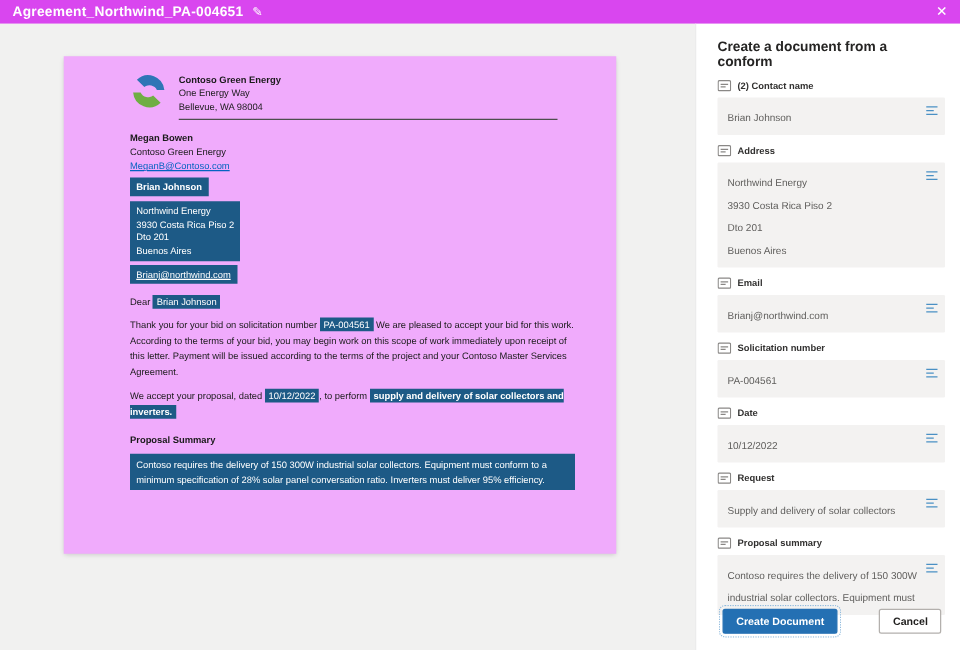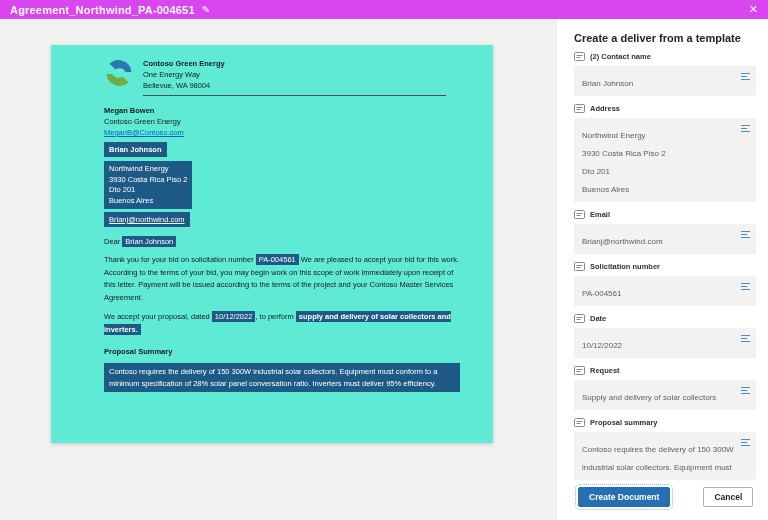--- a/index.html
+++ b/index.html
@@ -14,21 +14,21 @@
   .titlebar .close { margin-left:auto; font-size:11px; cursor:pointer; }
 
   
   .main { display:flex; height:501px; }
   .viewer { width:556px; position:relative; background:#f1f1f0; }
   .panel  { width:212px; background:#ffffff; position:relative;
             padding:13px 12px 0 17px; border-left:1px solid #ececec; }
 
   
   .page { position:absolute; left:51px; top:26px; width:442px; height:398px;
-          background:#5eead4; box-shadow:0 1px 4px rgba(0,0,0,.18);
+          background:#f0abfc; box-shadow:0 1px 4px rgba(0,0,0,.18);
           padding:13px 33px 0 53px; color:#1a1a1a; }
   .page, .page * { font-size:7.5px; line-height:11px; }
 
   .letterhead { display:flex; align-items:flex-start; }
   .logo { width:30px; height:30px; flex:0 0 30px; }
   .lh-text { margin-left:9px; flex:1; margin-right:14px;
              border-bottom:1.5px solid #4d4d4d; padding-bottom:4px; }
   .lh-name { font-weight:700; }
 
   .sender { margin-top:9px; }
@@ -123,21 +123,21 @@
 
       <p class="para"><span>We accept your proposal, dated </span><span class="hl hl-inline">10/12/2022</span><span>, to perform </span><span class="hl hl-inline hl-bold">supply and delivery of solar collectors and inverters.</span></p>
 
       <div class="summary-h">Proposal Summary</div>
       <div class="summary-block">Contoso requires the delivery of 150 300W industrial solar collectors. Equipment must conform to a minimum specification of 28% solar panel conversation ratio. Inverters must deliver 95% efficiency.</div>
 
     </div>
   </div>
 
   <aside class="panel">
-    <div class="panel-title">Create a deliver from a template</div>
+    <div class="panel-title">Create a document from a conform</div>
 
     <div class="field">
       <div class="label-row">
         <svg class="label-icon" viewBox="0 0 11 11">
             <rect x="0.5" y="1.5" width="10" height="8" rx="1" fill="none" stroke="#8a8886"></rect>
             <line x1="2.5" y1="4.5" x2="8.5" y2="4.5" stroke="#8a8886"></line>
             <line x1="2.5" y1="6.5" x2="6.5" y2="6.5" stroke="#8a8886"></line>
           </svg>
         <span class="field-label">(2) Contact name</span>
       </div>

